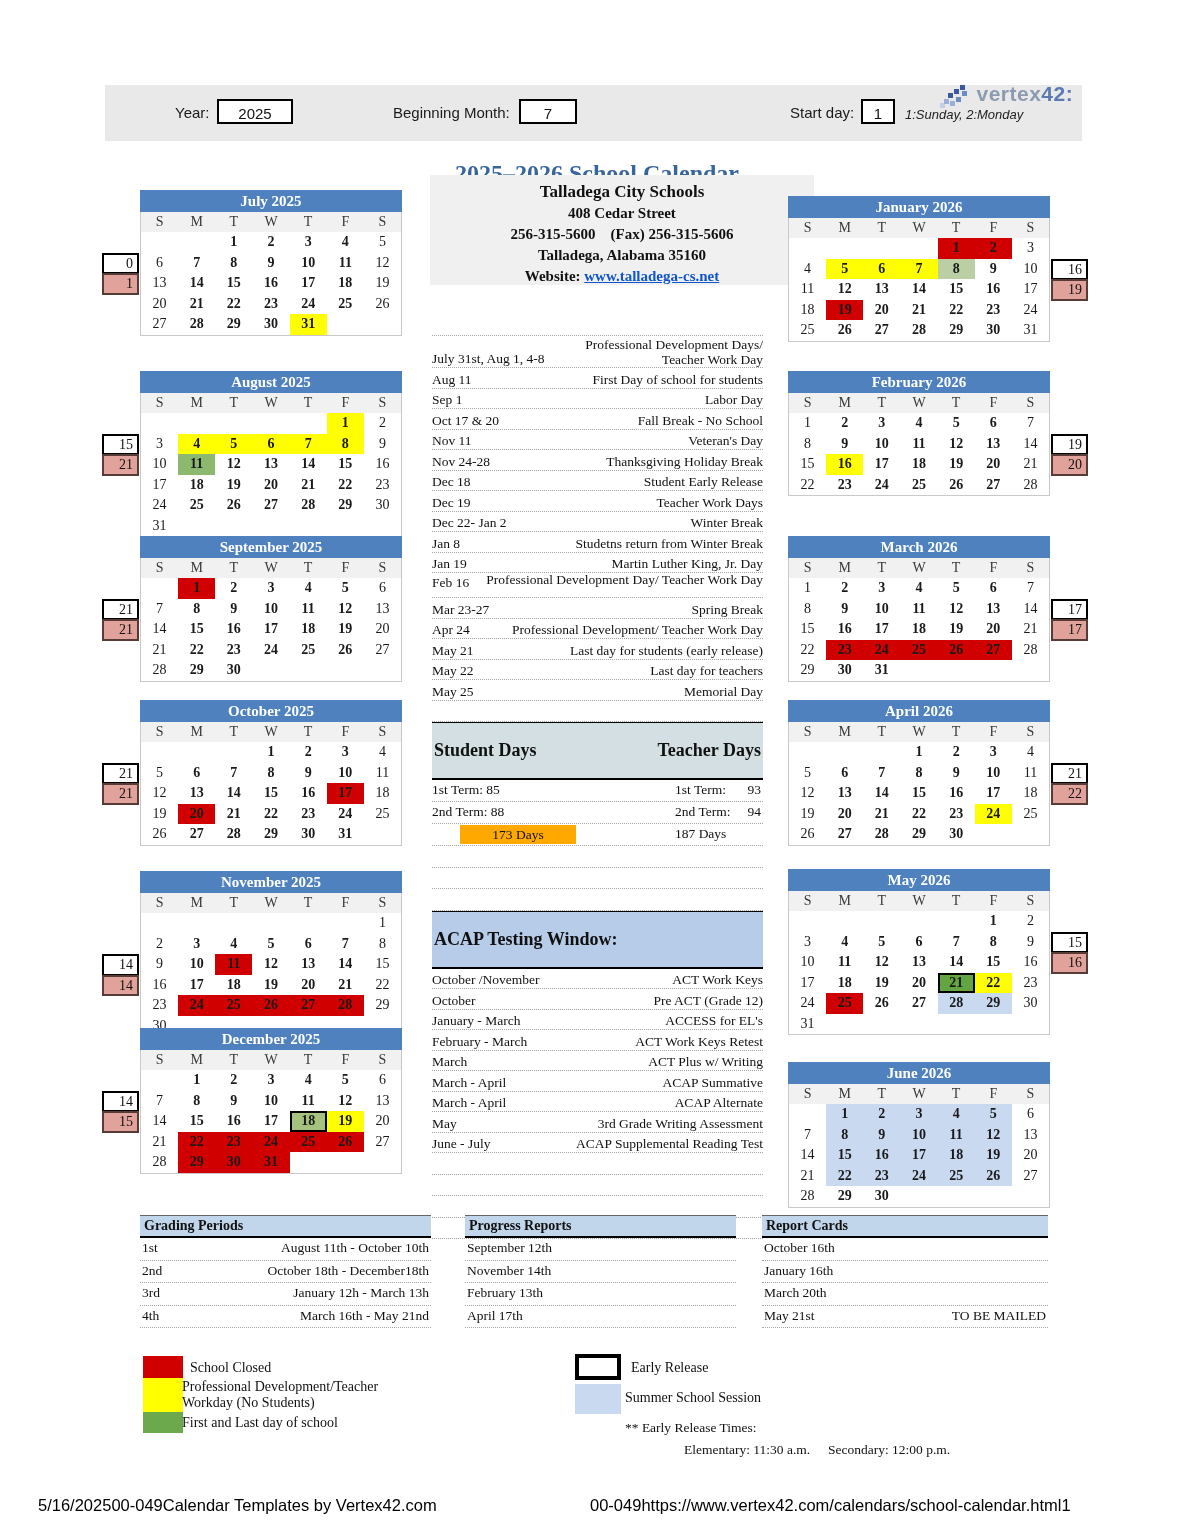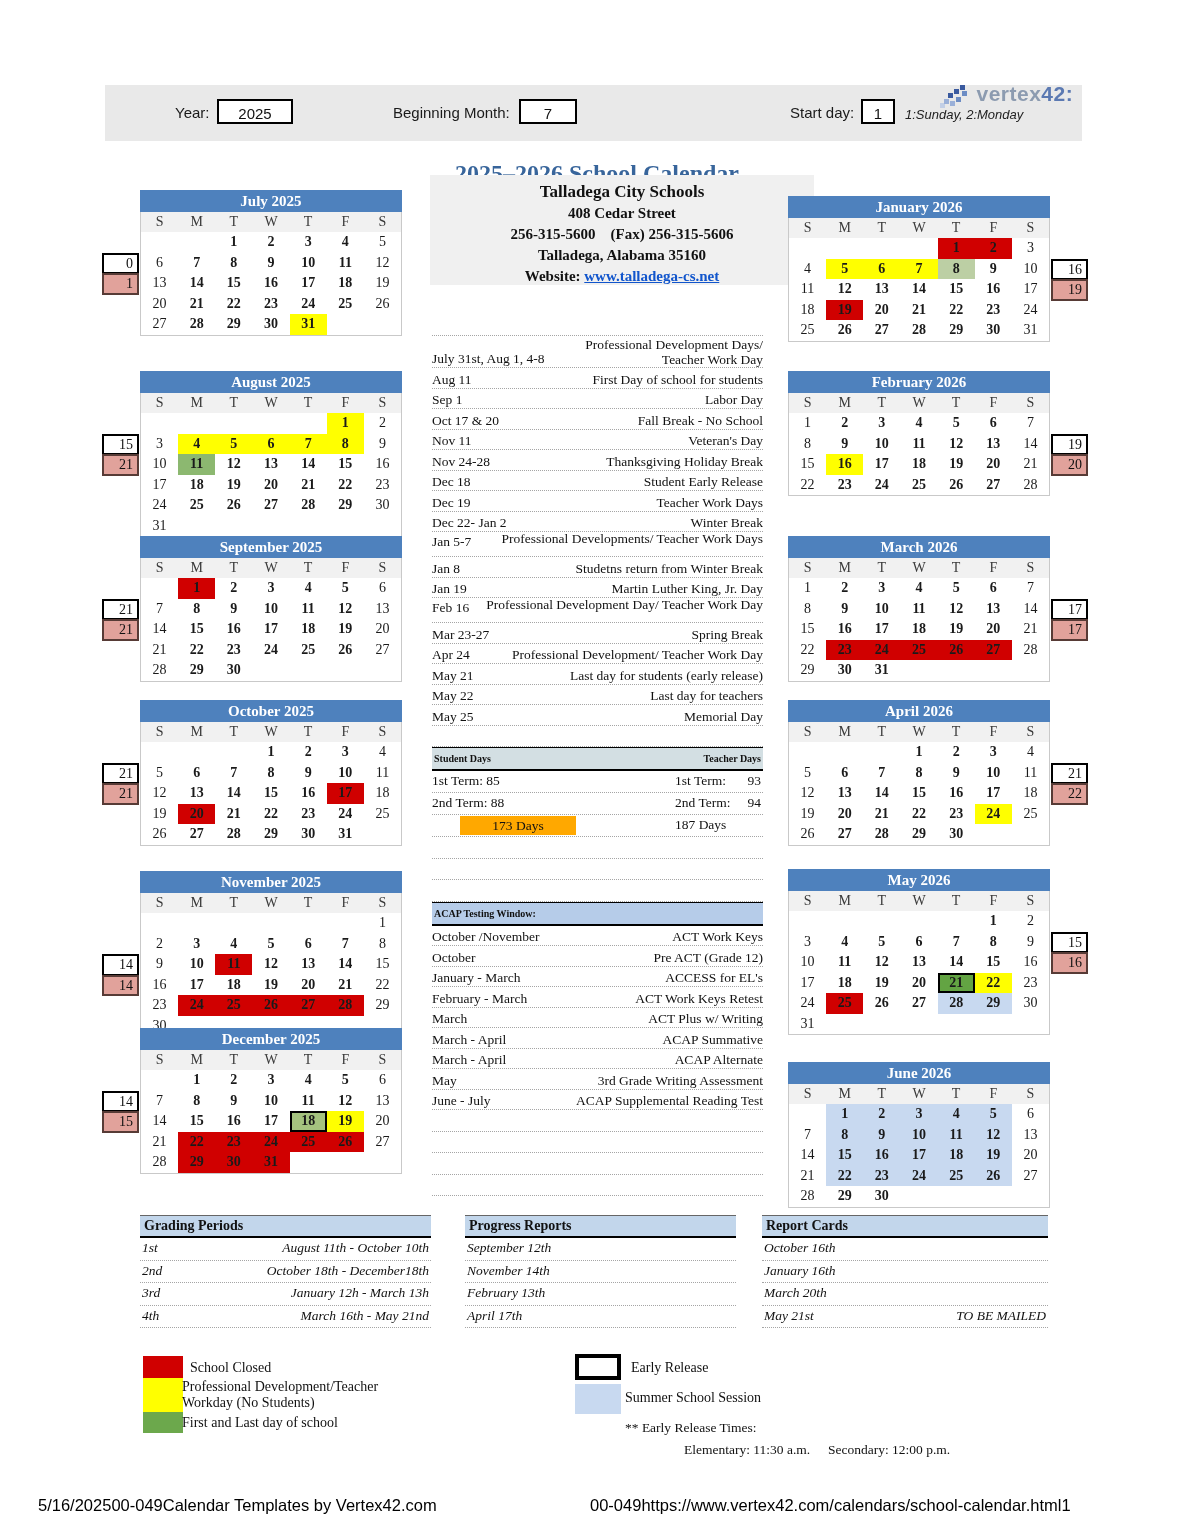--- a/index.html
+++ b/index.html
@@ -64,37 +64,37 @@
   .evrow .evdate{white-space:nowrap;padding-right:8px;line-height:17px;}
   .evrow .evdesc{flex:1;text-align:right;line-height:17px;}
   .evrow.tall{height:32px;}
   .evrow.tall .evdesc{line-height:15px;}
   .evrow.clip{height:25px;overflow:hidden;align-items:flex-start;}
   .evrow.clip .evdesc{line-height:14px;}
   .evrow.clip .evdate{line-height:20px;}
   #events{border-top:1px dotted #A5A5A5;}
   .sp-row{height:20.5px;border-bottom:1px dotted #A5A5A5;}
 
-  .blk-head{display:flex;justify-content:space-between;font-weight:bold;font-size:10px;
+  .blk-head{display:flex;justify-content:space-between;font-weight:bold;font-size:18px;
             border-top:1px solid #000;border-bottom:2.5px solid #000;height:21px;line-height:21px;
-            padding:0 2px;box-sizing:content-box;}
+            padding:17px 2px;box-sizing:content-box;}
   #days-head{background:#D3DFE3;}
   .drow{display:flex;justify-content:space-between;border-bottom:1px dotted #A5A5A5;
         height:21px;font-size:13.5px;line-height:20px;}
   .tcol{display:flex;justify-content:space-between;width:86px;padding-right:2px;}
   .orange{display:inline-block;background:#FFA800;width:116px;margin-left:28px;text-align:center;
           height:19px;line-height:19px;margin-top:1px;}
   #acap-head{background:#B6CCE9;justify-content:flex-start;}
 
   
   .btable{position:absolute;}
   .btable .bhead{background:#C2D6EB;font-weight:bold;font-size:14px;height:20px;line-height:20px;
                  padding-left:4px;border-top:1px solid #666;border-bottom:2.5px solid #000;}
   .btable .brow{display:flex;justify-content:space-between;height:21.5px;line-height:20px;
-                font-size:13.5px;border-bottom:1px dotted #A5A5A5;padding:0 2px;font-style:italic;}
+                font-size:13.5px;border-bottom:1px dotted #A5A5A5;padding:0 2px;}
 
   
   .swatch{position:absolute;width:40px;}
   .leg-label{position:absolute;font-size:14px;line-height:16px;}
   #sw-red{left:143px;top:1356px;height:22px;background:#D00000;}
   #sw-yellow{left:143px;top:1378px;height:34px;background:#FFFF00;}
   #sw-green{left:143px;top:1412px;height:21px;background:#6CA84C;}
   #lbl-closed{left:190px;top:1360px;}
   #lbl-pd{left:182px;top:1379px;width:220px;}
   #lbl-fl{left:182px;top:1415px;}
@@ -921,24 +921,20 @@
         <span class="evdesc">Student Early Release</span>
       </div>
       <div class="evrow">
         <span class="evdate">Dec 19</span>
         <span class="evdesc">Teacher Work Days</span>
       </div>
       <div class="evrow">
         <span class="evdate">Dec 22- Jan 2</span>
         <span class="evdesc">Winter Break</span>
       </div>
-      <div class="evrow clip">
-        <span class="evdate">Jan 5-7</span>
-        <span class="evdesc">Professional Developments/ Teacher Work Days</span>
-      </div>
       <div class="evrow">
         <span class="evdate">Jan 8</span>
         <span class="evdesc">Studetns return from Winter Break</span>
       </div>
       <div class="evrow">
         <span class="evdate">Jan 19</span>
         <span class="evdesc">Martin Luther King, Jr. Day</span>
       </div>
       <div class="evrow clip">
         <span class="evdate">Feb 16</span>

